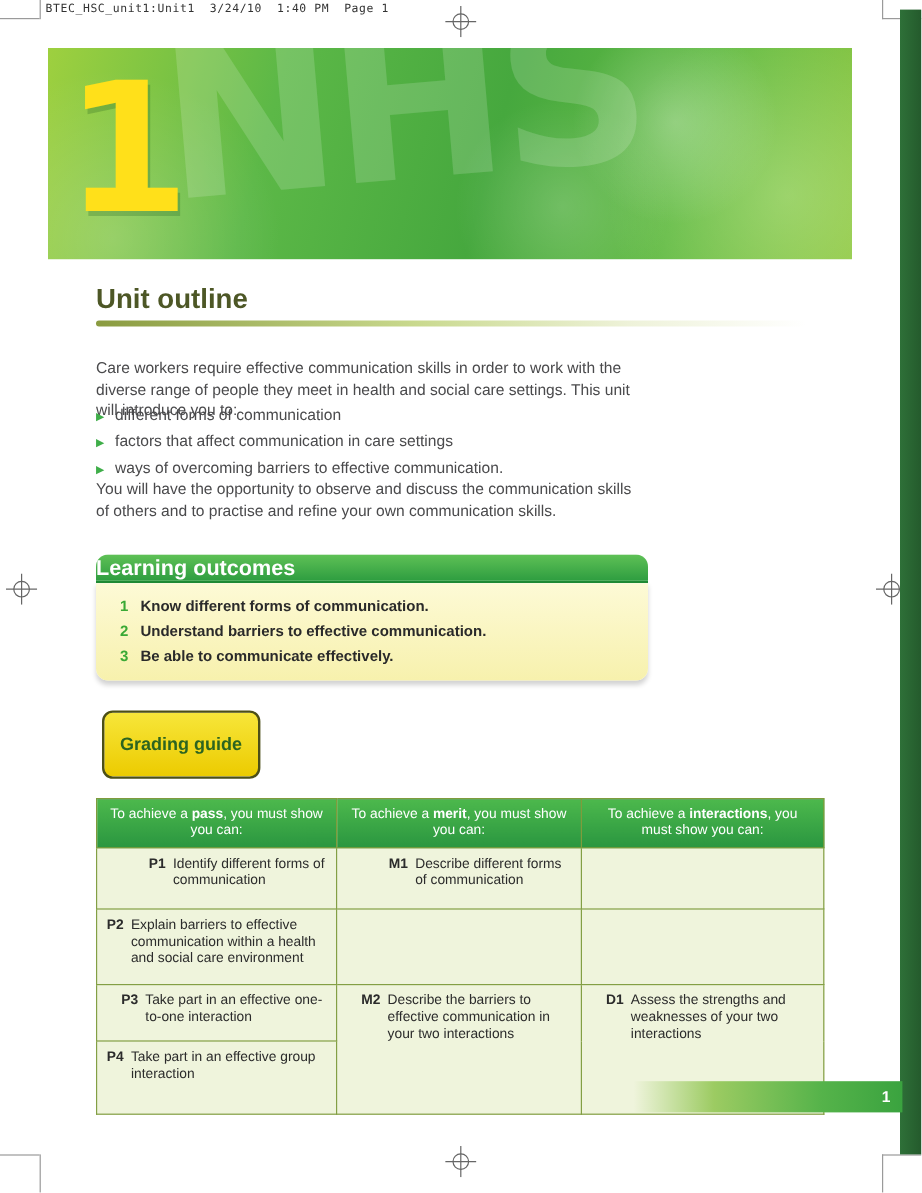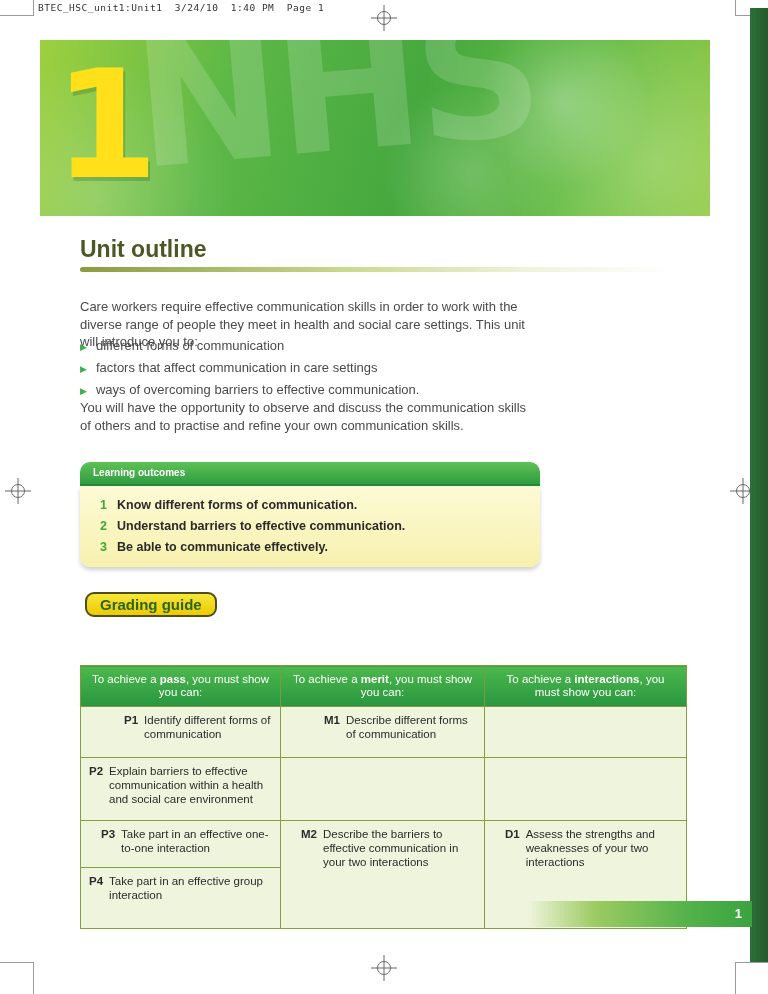--- a/index.html
+++ b/index.html
@@ -46,30 +46,30 @@
           background:linear-gradient(to right,#8a9b40,#c9d98e 45%,#eef2d9 75%,rgba(255,255,255,0));}
   .para{position:absolute;left:80px;font-size:13px;line-height:17.5px;color:#4a4a4c;white-space:pre-line;}
   .para-intro{top:298px;}
   .para-closing{top:399px;}
   .bullets{position:absolute;left:80px;top:338px;margin:0;padding:0;list-style:none;}
   .bullets li{display:flex;align-items:baseline;margin-bottom:4.5px;font-size:13px;color:#4a4a4c;line-height:16.5px;}
   .bullet-arrow{color:#3fae49;font-size:9px;margin-right:9px;flex:0 0 auto;}
 
   
   .lo{position:absolute;left:80px;top:462px;width:460px;}
-  .lo-header{height:22px;line-height:22px;padding-left:13px;color:#fff;font-size:10px;font-weight:700;
+  .lo-header{height:22px;line-height:22px;color:#fff;font-size:18px;font-weight:700;
           background:linear-gradient(180deg,#5fc156,#2e9d40);border-radius:10px 10px 0 0;
           border-bottom:2px solid #1f8b35;}
   .lo-body{background:linear-gradient(180deg,#fdfad6,#f7f1ad);border-radius:0 0 10px 10px;
           padding:9px 12px 9px 20px;box-shadow:0 3px 4px rgba(0,0,0,.18);}
   .lo-item{display:flex;font-size:12.5px;font-weight:700;color:#2a2a2a;line-height:21px;}
   .lo-num{color:#3aa935;width:17px;flex:0 0 auto;}
 
   
-  .gg-tab{position:absolute;left:85px;top:592px;padding:2px 13px;
+  .gg-tab{position:absolute;left:85px;top:592px;padding:18px 13px;
           background:linear-gradient(180deg,#f7e63a,#eccb00);
           border:2px solid #4c4f17;border-radius:9px;
           font-size:15px;font-weight:700;color:#2c6420;}
   .gg-table{position:absolute;left:80px;top:621px;width:606px;border-collapse:collapse;table-layout:fixed;margin-top:44px;}
   .gg-table th{background:linear-gradient(180deg,#4cb84c,#2a9640);color:#fff;font-size:11.5px;
           font-weight:400;text-align:center;padding:4px 8px;line-height:13.5px;
           border:1px solid #7f9c3c;height:32px;vertical-align:middle;}
   .gg-table th .hb{font-weight:700;}
   .gg-table td{background:#eff4dc;border:1px solid #839f44;vertical-align:top;
           padding:6px 8px;font-size:11.5px;color:#2b2b2b;line-height:14px;}

